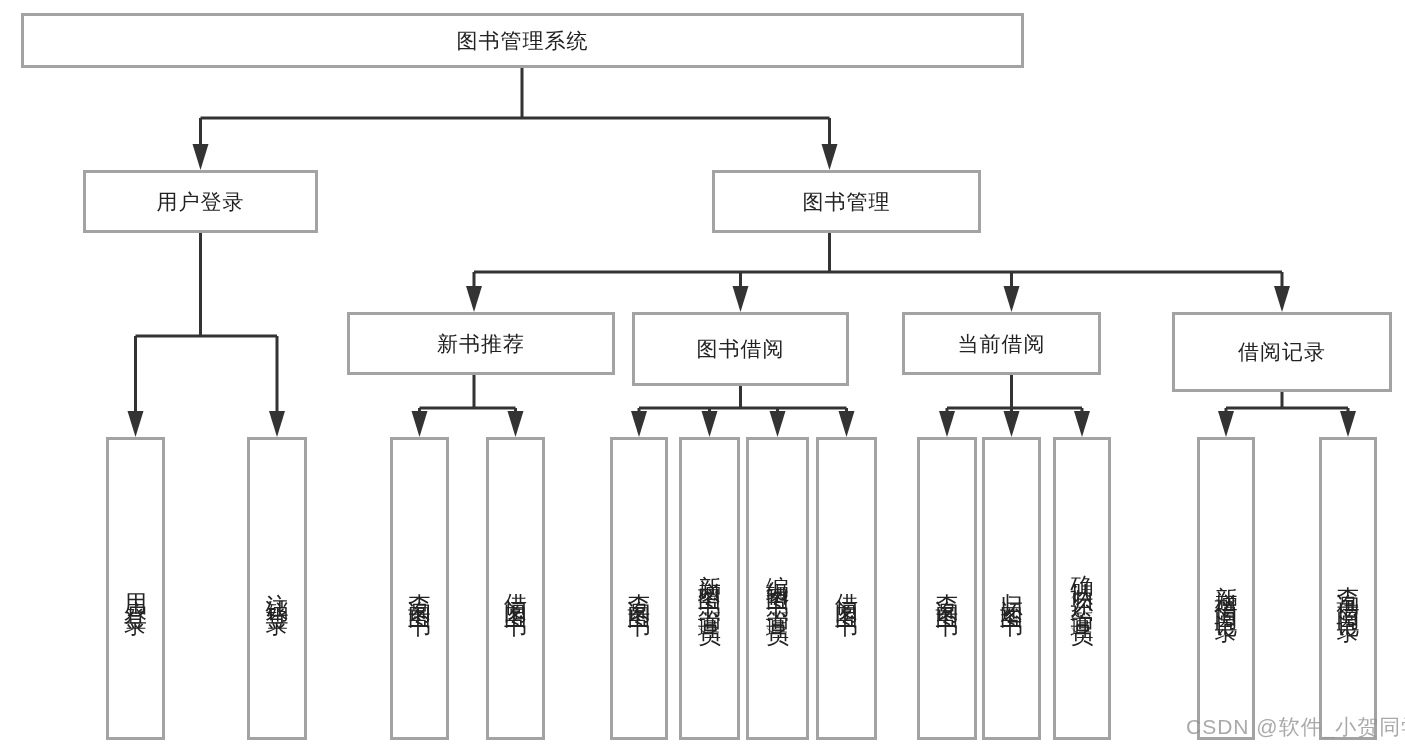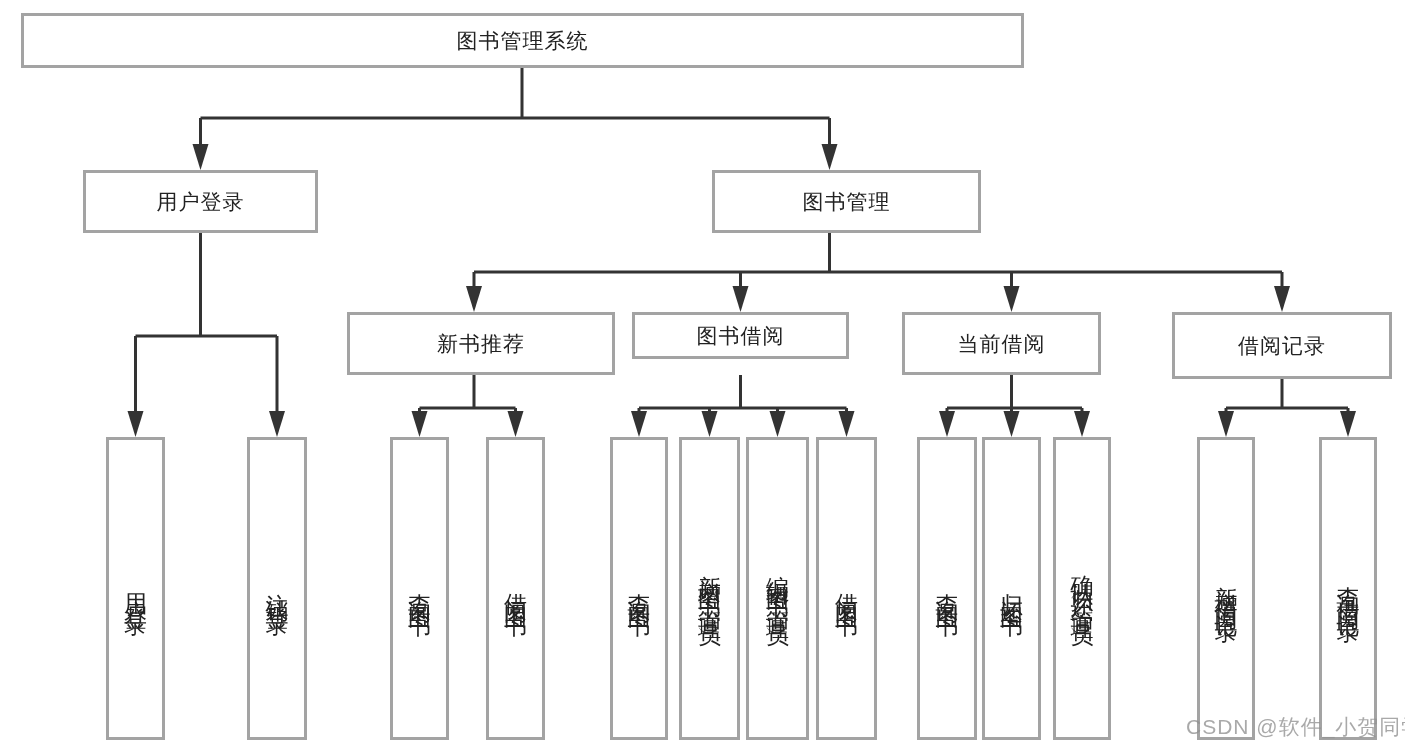--- a/index.html
+++ b/index.html
@@ -88,23 +88,23 @@
       <polygon points="1340,411 1356,411 1348,437"></polygon>
     </g>
   </svg>
 
   <div class="box hbox" style="left:21px;top:13px;width:1003px;height:55px;">图书管理系统</div>
 
   <div class="box hbox" style="left:83px;top:170px;width:235px;height:63px;">用户登录</div>
   <div class="box hbox" style="left:712px;top:170px;width:269px;height:63px;">图书管理</div>
 
   <div class="box hbox" style="left:347px;top:312px;width:268px;height:63px;">新书推荐</div>
-  <div class="box hbox" style="left:632px;top:312px;width:217px;height:47px;">图书借阅</div>
+  <div class="box hbox" style="left:632px;top:312px;width:217px;height:74px;">图书借阅</div>
   <div class="box hbox" style="left:902px;top:312px;width:199px;height:63px;">当前借阅</div>
-  <div class="box hbox" style="left:1172px;top:312px;width:220px;height:67px;">借阅记录</div>
+  <div class="box hbox" style="left:1172px;top:312px;width:220px;height:80px;">借阅记录</div>
 
   <div class="box vbox" style="left:106px;top:437px;width:59px;height:303px;">
     <span class="vtext">用户登录</span>
   </div>
   <div class="box vbox" style="left:247px;top:437px;width:60px;height:303px;">
     <span class="vtext">注销登录</span>
   </div>
 
   <div class="box vbox" style="left:390px;top:437px;width:59px;height:303px;">
     <span class="vtext">查询图书</span>

